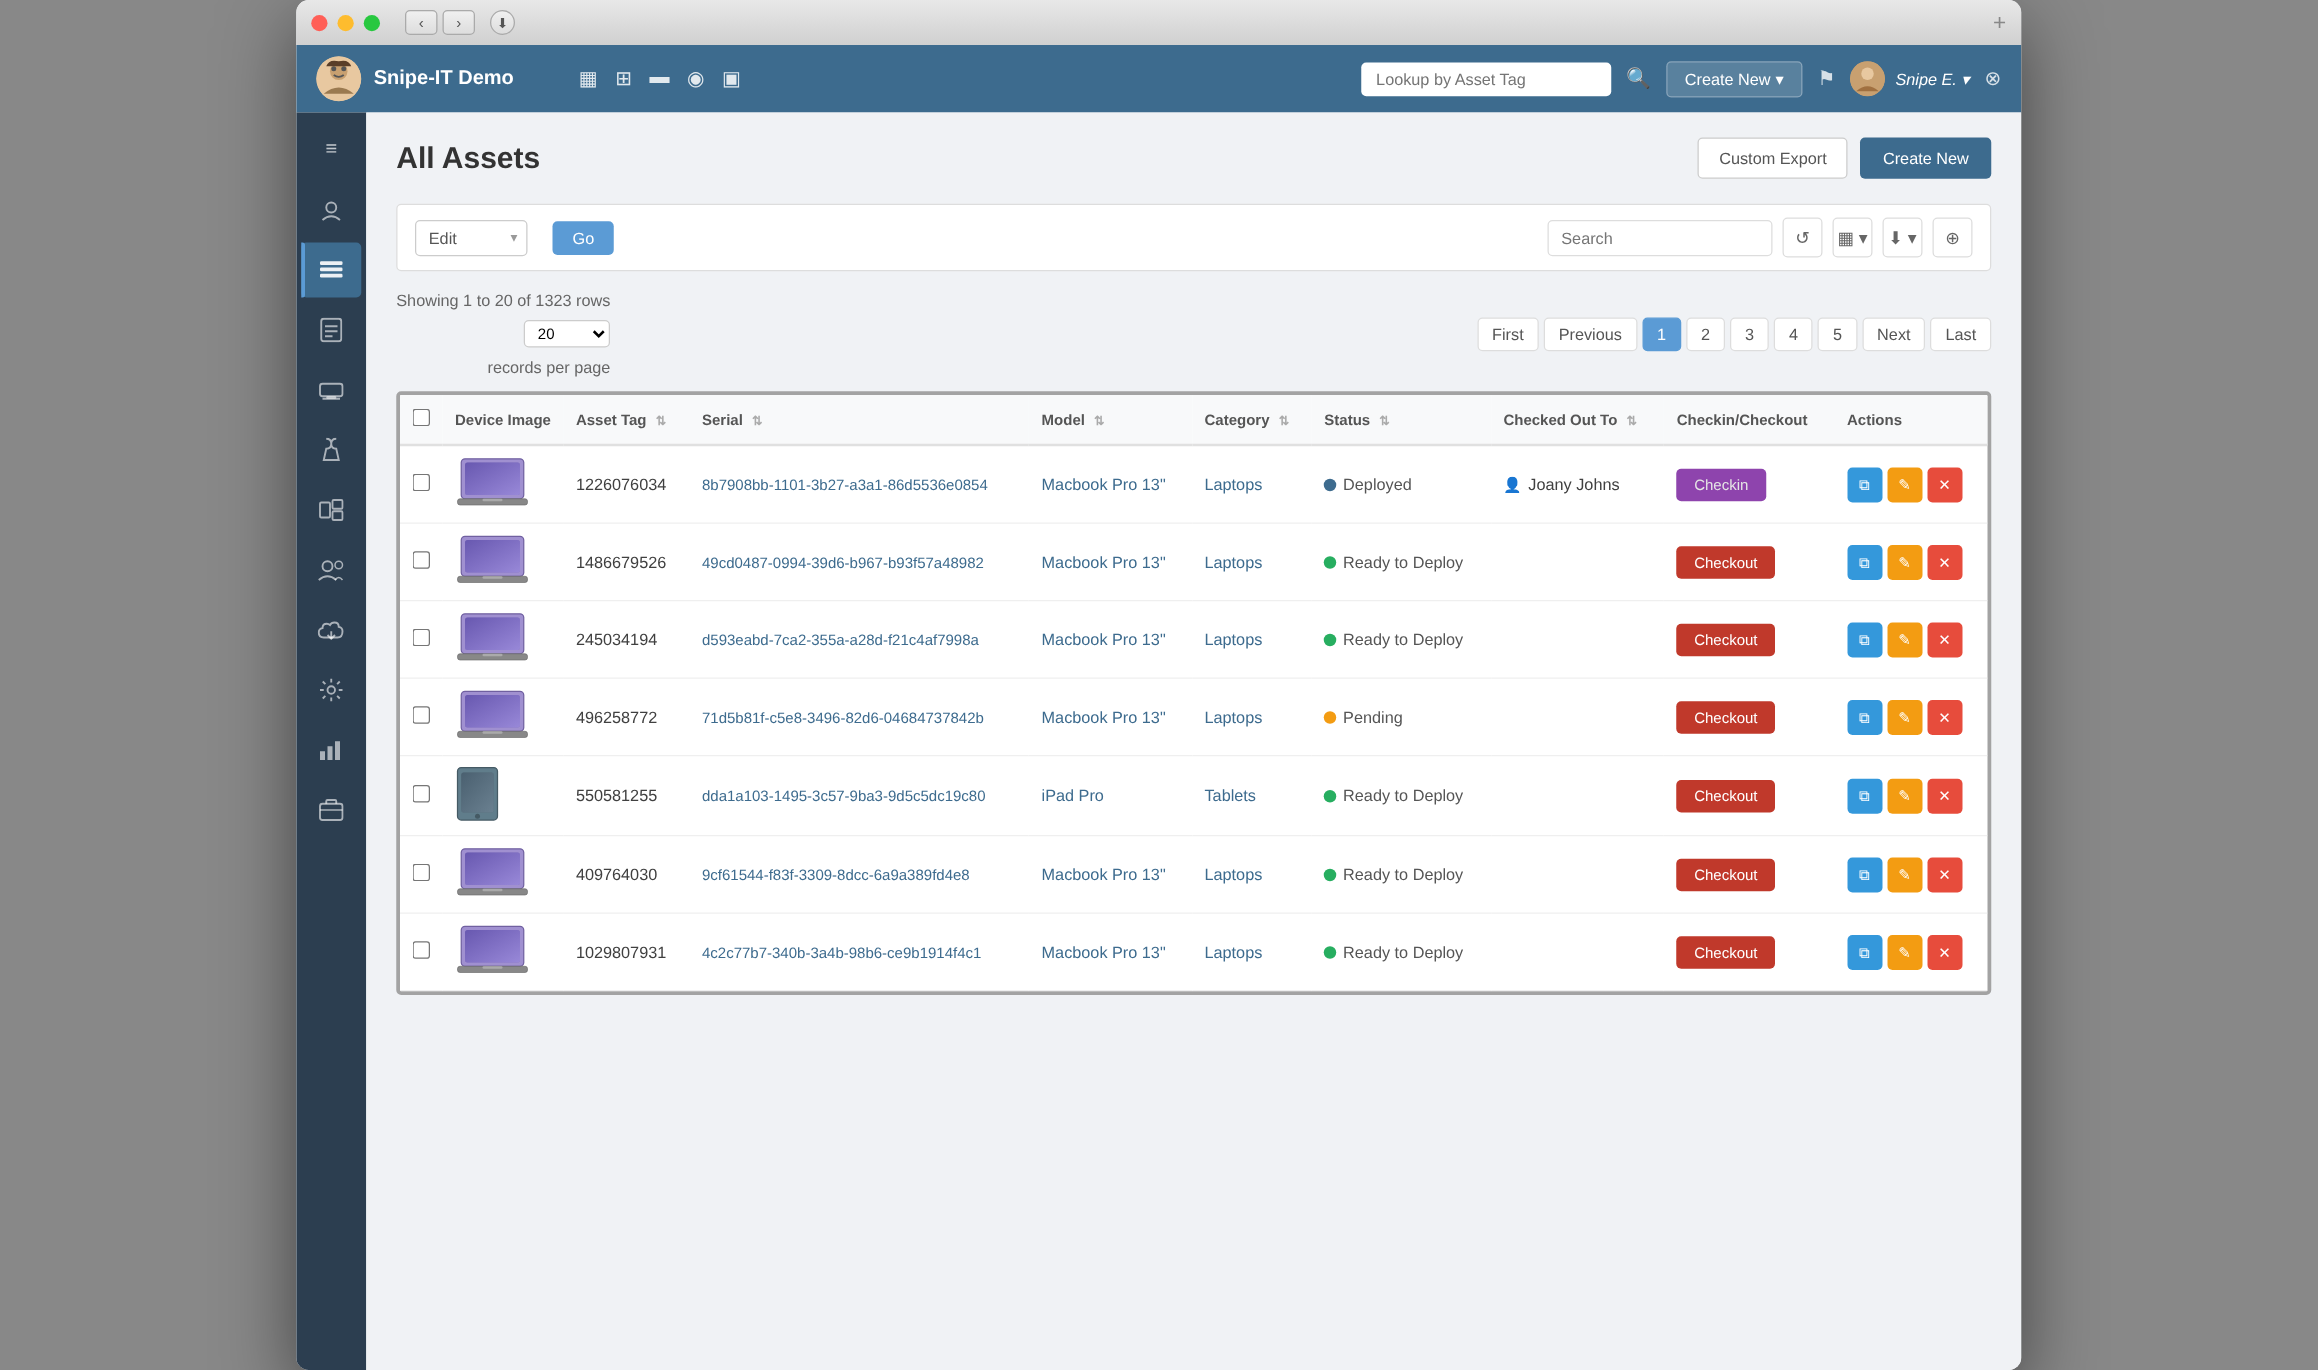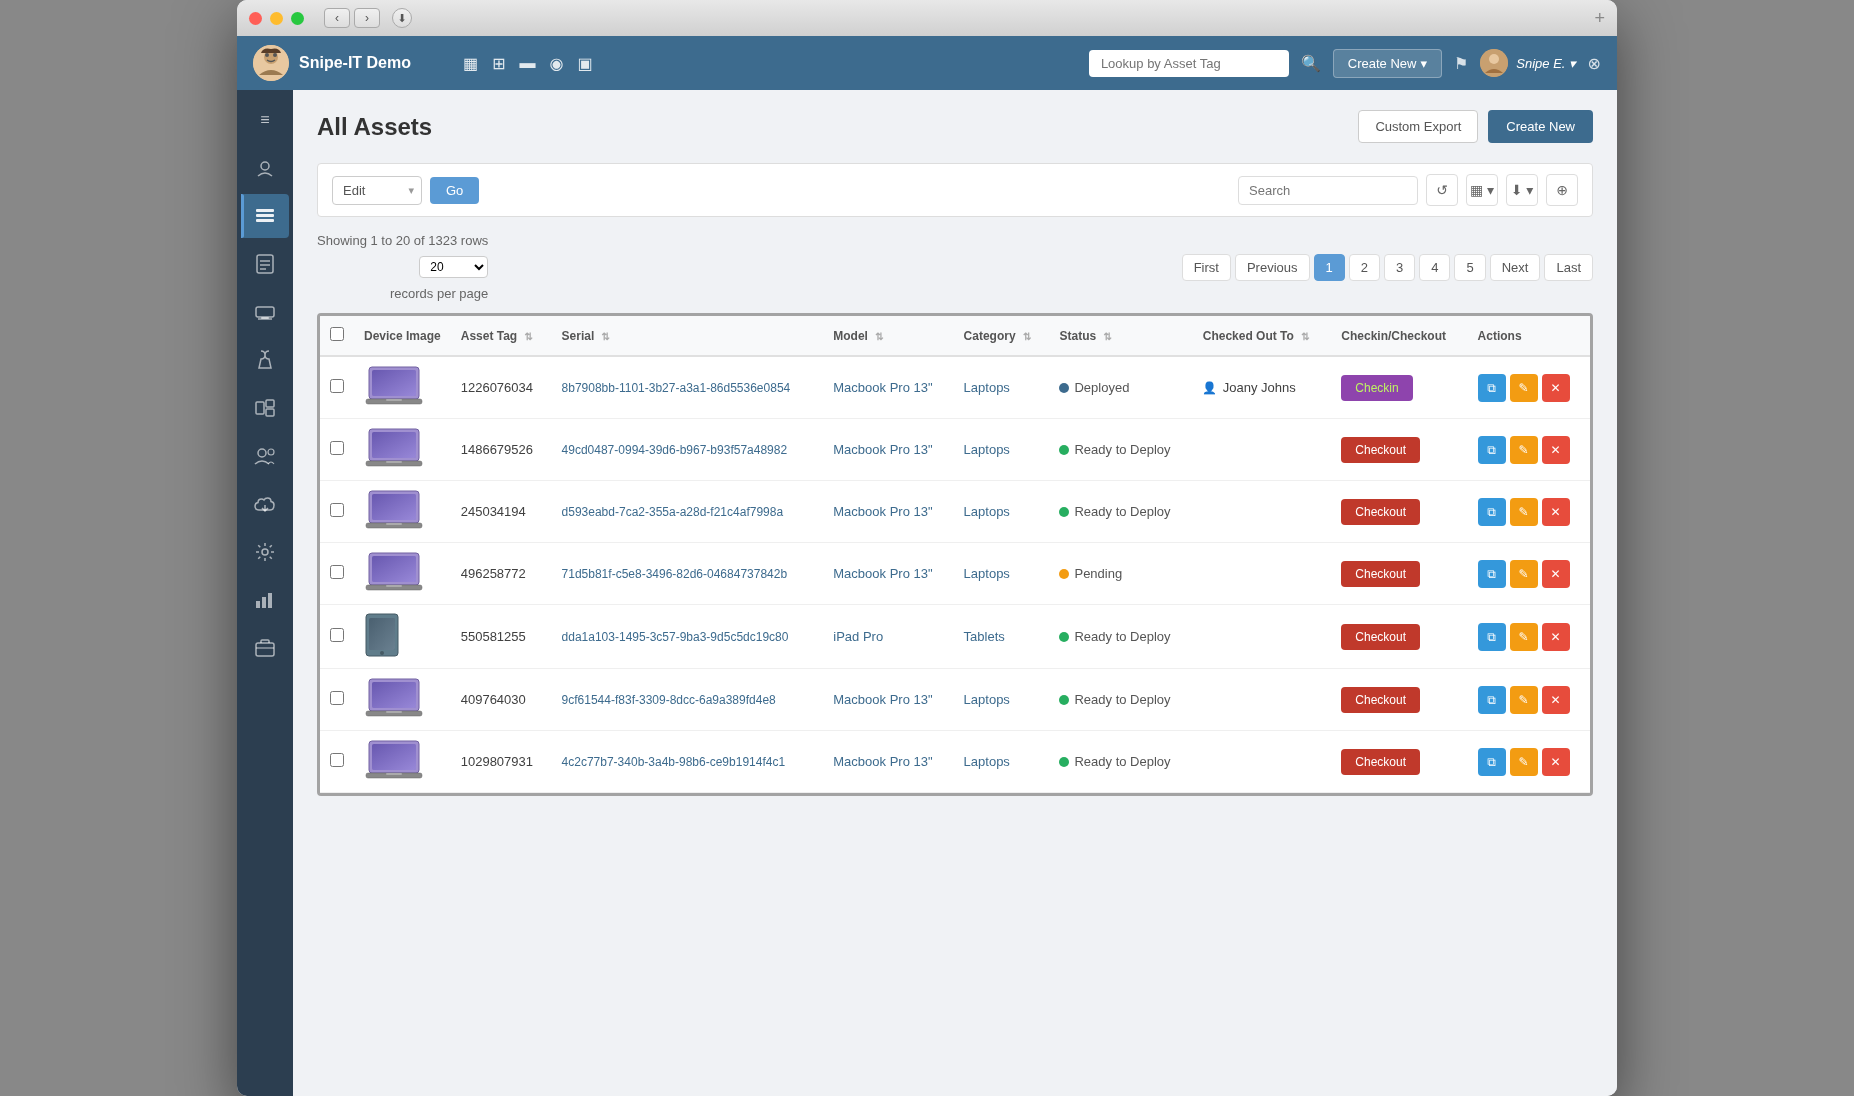--- a/index.html
+++ b/index.html
@@ -173,21 +173,21 @@
     .toolbar {
       display: flex;
       align-items: center;
       justify-content: space-between;
       margin-bottom: 16px;
       background: white;
       padding: 10px 14px;
       border-radius: 4px;
       border: 1px solid #ddd;
     }
-    .toolbar-left { display: flex; align-items: center; gap: 8px; }
+    .toolbar-left { display: flex; align-items: center; gap: 20px; }
     .toolbar-select {
       border: 1px solid #ccc;
       border-radius: 4px;
       padding: 6px 28px 6px 10px;
       font-size: 13px;
       color: #555;
       background: white;
       appearance: none;
       cursor: pointer;
       min-width: 90px;
@@ -280,21 +280,21 @@
     .status-dot { width: 10px; height: 10px; border-radius: 50%; flex-shrink: 0; }
     .dot-deployed { background: #3d6b8e; }
     .dot-ready { background: #27ae60; }
     .dot-pending { background: #f39c12; }
 
     .checkout-user { display: flex; align-items: center; gap: 5px; color: #3d6b8e; }
     .user-icon { font-size: 12px; }
 
     .btn-checkin {
       background: #8e44ad;
-      color: #bef264;
+      color: #e5e5e5;
       border: none;
       padding: 6px 14px;
       border-radius: 4px;
       cursor: pointer;
       font-size: 12px;
       white-space: nowrap;
     }
     .btn-checkout {
       background: #c0392b;
       color: white;

